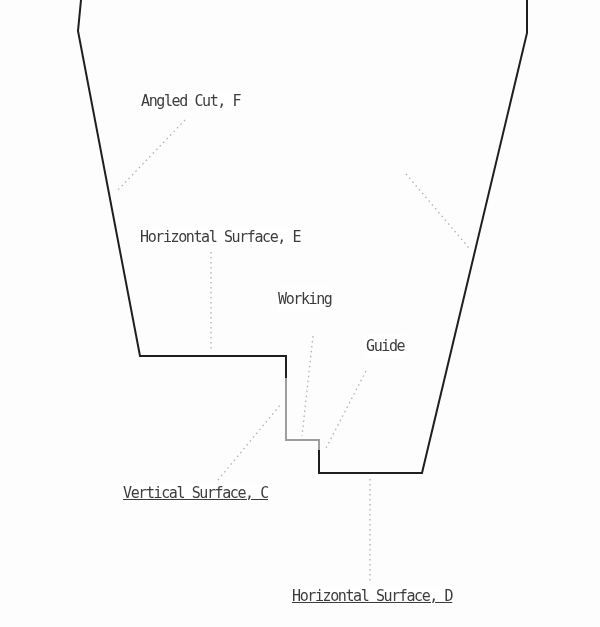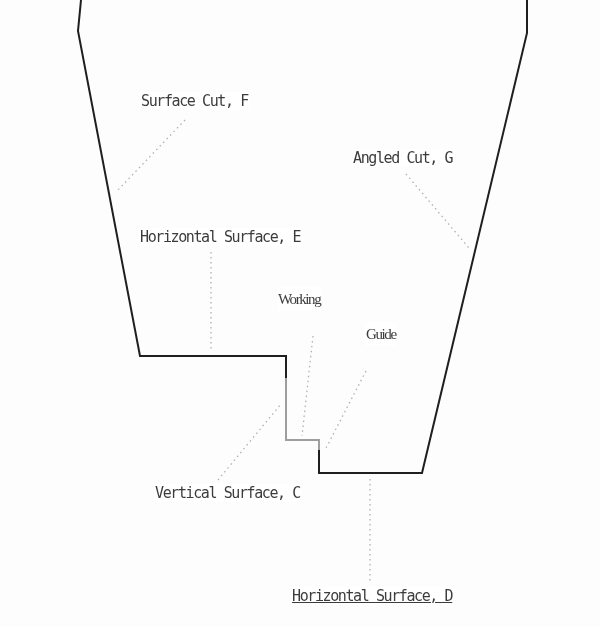--- a/index.html
+++ b/index.html
@@ -27,21 +27,20 @@
     color: var(--text, #3c3c3c);
     white-space: nowrap;
     background: var(--halo, #ffffff);
     padding: 0 1px;
   }
   .lbl.two-line {
     line-height: 24px;
   }
   .lbl span {
     display: block;
-    font-family: Liberation Serif, serif;
   }
 </style>
 </head>
 <body>
 
 <div class="stage">
 
   <svg width="600" height="627" viewBox="0 0 600 627">
 
     <path d="M 81 0 L 78 31 L 140 356 L 286 356 L 286 380" fill="none" stroke-width="2" stroke-linejoin="miter" stroke="#1f1f1f"></path>
@@ -52,31 +51,30 @@
 
     <line x1="185" y1="120" x2="116" y2="192" stroke-width="1.3" stroke-dasharray="1.5 3.5" stroke="#b0b0b0"></line>
     <line x1="406" y1="174" x2="469" y2="248" stroke-width="1.3" stroke-dasharray="1.5 3.5" stroke="#b0b0b0"></line>
     <line x1="211" y1="252" x2="211" y2="352" stroke-width="1.3" stroke-dasharray="1.5 3.5" stroke="#b0b0b0"></line>
     <line x1="313" y1="336" x2="302" y2="436" stroke-width="1.3" stroke-dasharray="1.5 3.5" stroke="#b0b0b0"></line>
     <line x1="366" y1="371" x2="325" y2="450" stroke-width="1.3" stroke-dasharray="1.5 3.5" stroke="#b0b0b0"></line>
     <line x1="218" y1="480" x2="281" y2="404" stroke-width="1.3" stroke-dasharray="1.5 3.5" stroke="#b0b0b0"></line>
     <line x1="370" y1="479" x2="370" y2="582" stroke-width="1.3" stroke-dasharray="1.5 3.5" stroke="#b0b0b0"></line>
   </svg>
 
-  <div class="lbl" style="left:140px; top:92px;">Surface Cut, F</div>
+  <div class="lbl" style="left:140px; top:92px;">Angled Cut, F</div>
 
-  <div class="lbl" style="left:352px; top:149px;">Angled Cut, G</div>
 
   <div class="lbl" style="left:139px; top:228px;">Horizontal Surface, E</div>
 
   <div class="lbl two-line" style="left:277px; top:287px;">
     <span>Working</span>
   </div>
 
-  <div class="lbl two-line" style="left:365px; top:322px;">
+  <div class="lbl two-line" style="left:365px; top:334px;">
     <span>Guide</span>
   </div>
 
-  <div class="lbl" style="left:154px; top:484px;">Vertical Surface, C</div>
+  <div class="lbl" style="left:122px; top:484px;text-decoration:underline;">Vertical Surface, C</div>
 
   <div class="lbl" style="left:291px; top:587px;text-decoration:underline;">Horizontal Surface, D</div>
 
 </div>
 
 </body></html>

